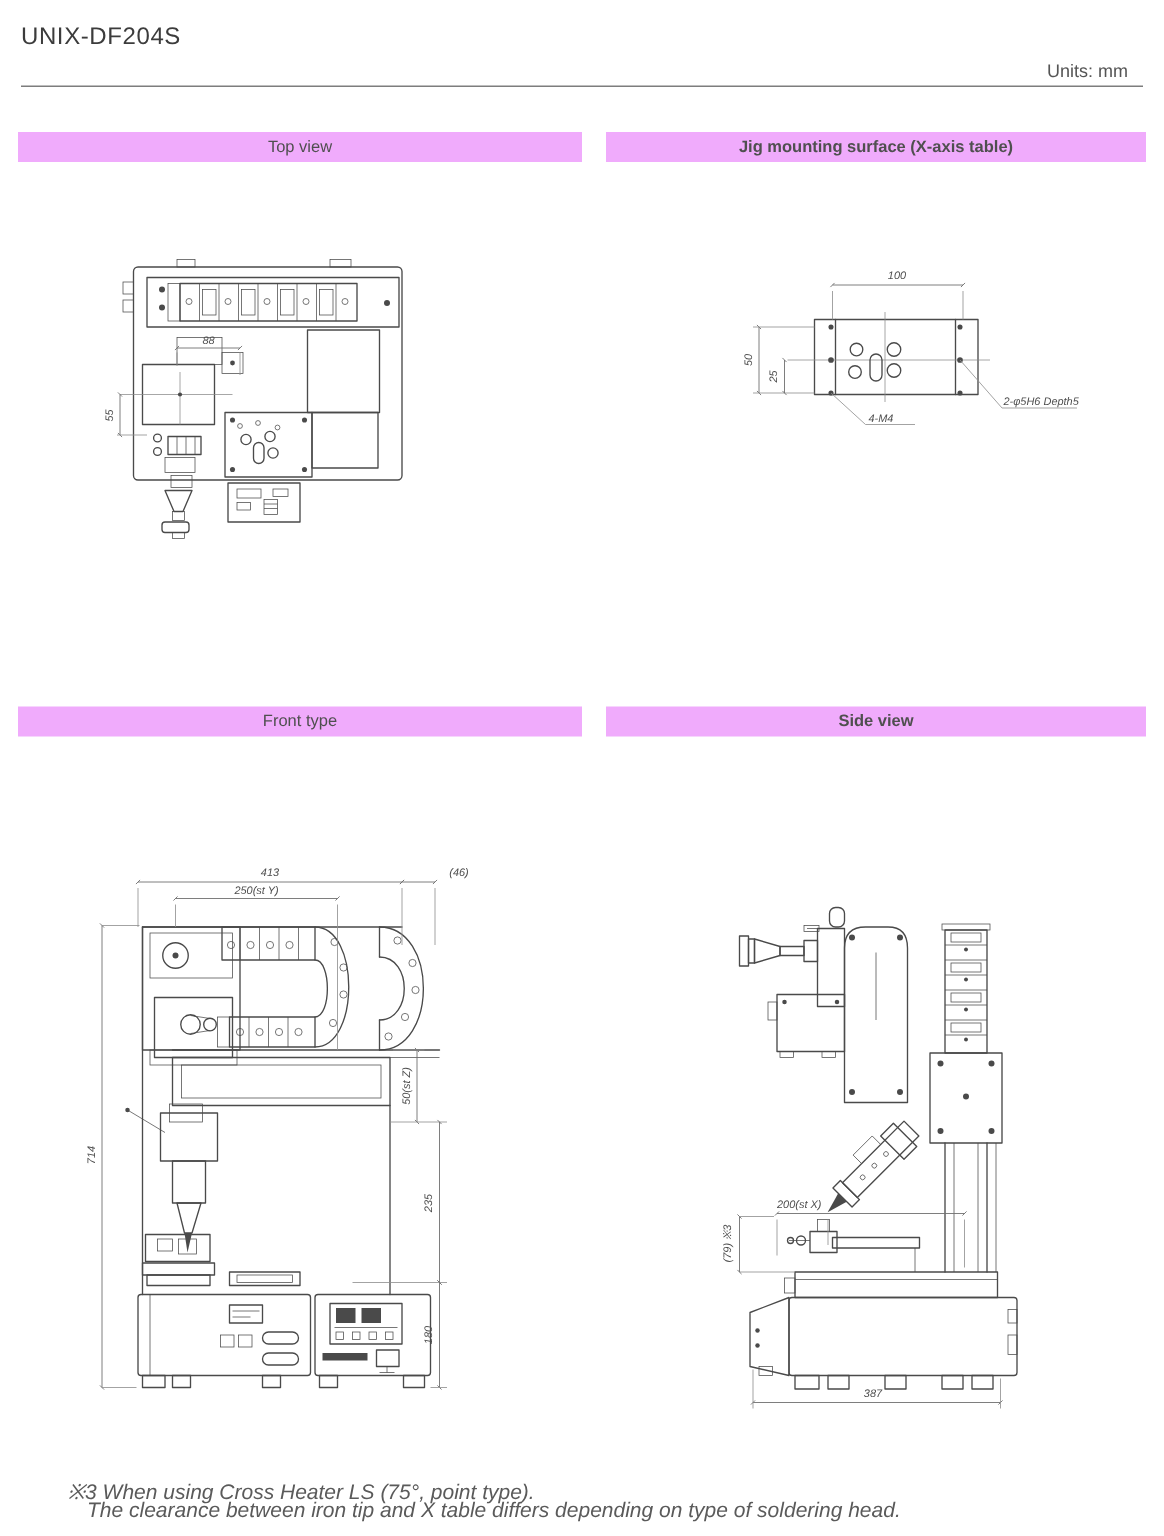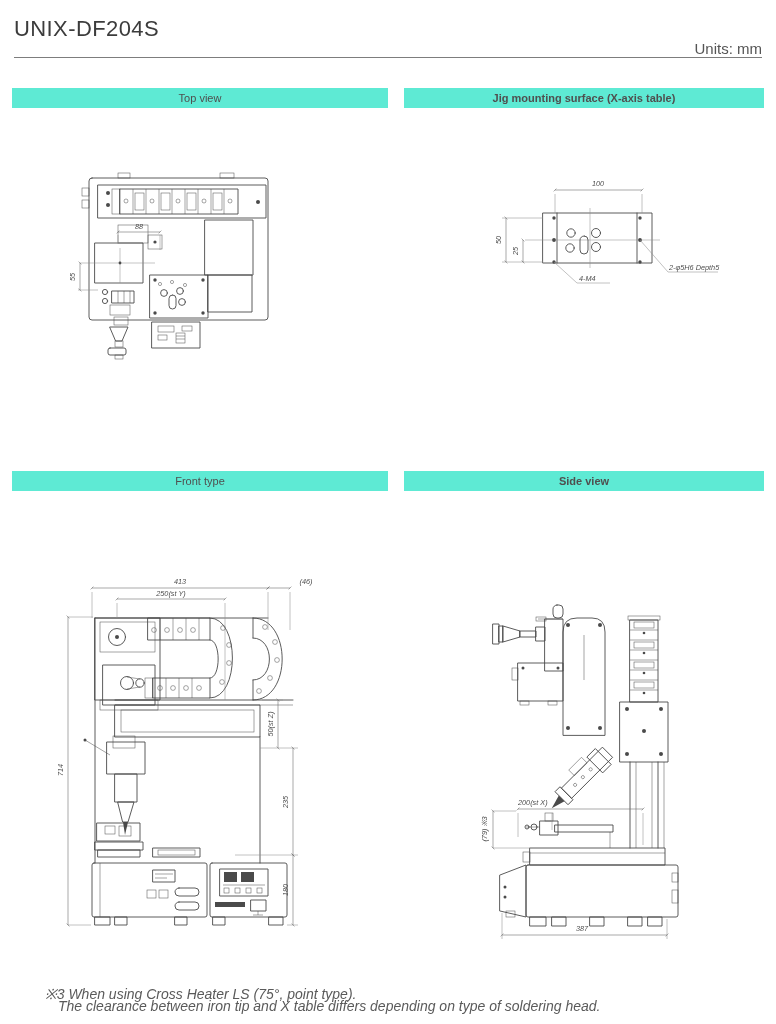--- a/index.html
+++ b/index.html
@@ -1,21 +1,21 @@
 <!DOCTYPE html>
 <html><head>
 <meta charset="utf-8">
 <style>
   html,body{margin:0;padding:0;background:#fff;}
   body{position:relative;width:776px;height:1024px;font-family:"Liberation Sans",sans-serif;overflow:hidden;}
   .abs{position:absolute;}
-  #title{left:14px;top:16px;font-size:22px;letter-spacing:.4px;color:#3c3c3c;font-weight:500;}
-  #units{right:14px;top:40px;font-size:15px;color:#555;}
+  #title{left:14px;top:16px;font-size:16px;letter-spacing:.4px;color:#3c3c3c;font-weight:500;}
+  #units{right:24px;top:40px;font-size:12px;color:#555;}
   #rule{left:14px;right:14px;top:57px;border-top:1.6px solid #7d7d7d;height:0;}
-  .secbar{height:20px;background:#5eead4;color:#4f4f4f;font-size:11px;line-height:20px;text-align:center;}
+  .secbar{height:20px;background:#f0abfc;color:#4f4f4f;font-size:11px;line-height:20px;text-align:center;}
   .bar-l{left:12px;width:376px;}
   .bar-r{left:404px;width:360px;font-weight:bold;}
   .row1{top:88px;} .row2{top:471px;}
   #footnote{left:45px;top:989px;font-size:14px;color:#5a5a5a;font-style:italic;line-height:11.5px;}
   #footnote .fn2{padding-left:13px;}
   svg{display:block;}
   svg text{font-family:"Liberation Sans",sans-serif;font-style:italic;fill:#4f4f4f;font-size:7.3px;}
   .ol{fill:none;stroke:#4a4a4a;stroke-width:.9;stroke-linejoin:round;stroke-linecap:round;}
   .tl{fill:none;stroke:#4a4a4a;stroke-width:.5;}
   .fl{fill:#4a4a4a;stroke:none;}

